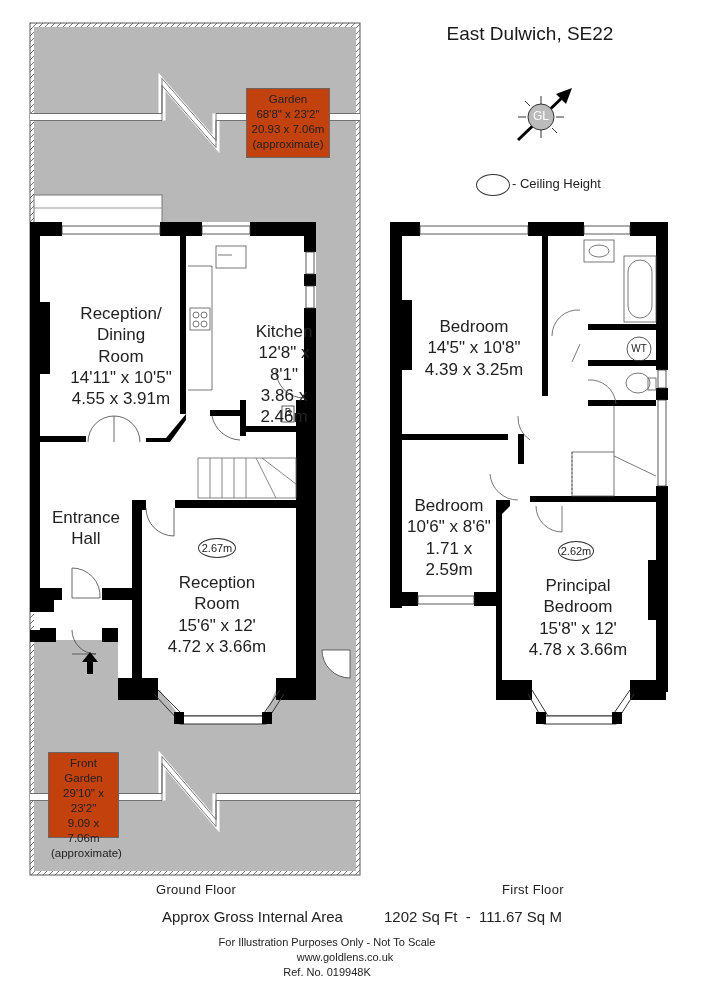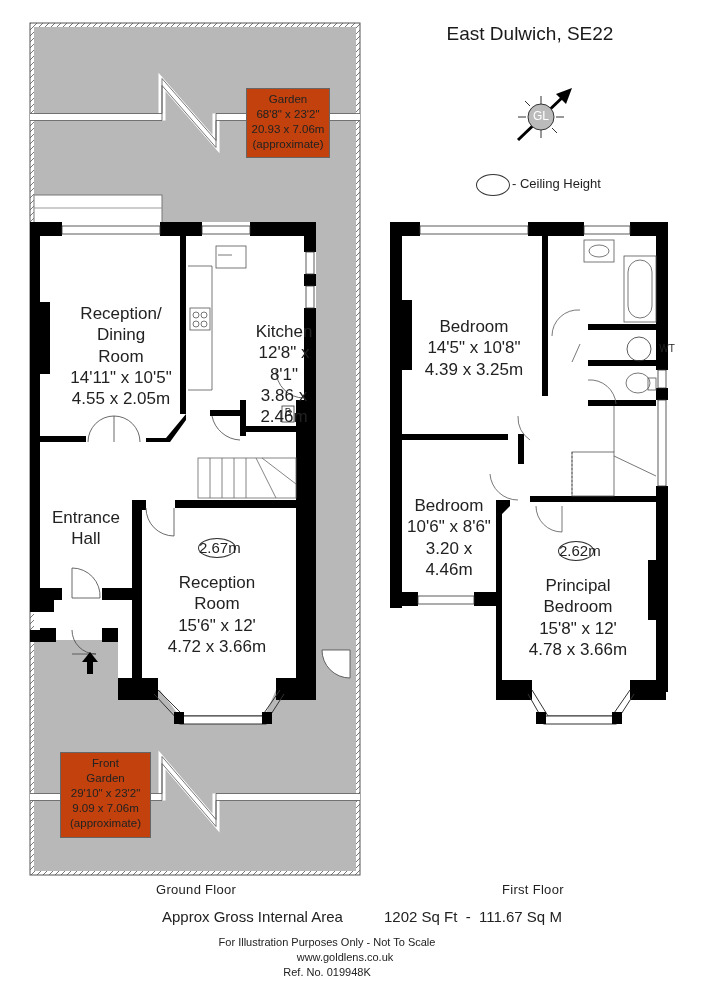--- a/index.html
+++ b/index.html
@@ -6,21 +6,21 @@
   body { width:707px; height:1000px; position:relative; overflow:hidden;
          font-family:"Liberation Sans", "DejaVu Sans", sans-serif; color:#222; }
   svg.plan { position:absolute; left:0; top:0; }
   .txt { position:absolute; text-align:center; line-height:1.25; color:#222; }
   .title { position:absolute; left:430px; top:22px; width:200px; text-align:center;
            font-size:19px; line-height:24px; color:#1a1a1a; }
   .room { font-size:17px; }
   .box { position:absolute; background:#c2410c; border:1px solid #666; font-size:11.5px;
          text-align:center; line-height:15px; padding:3px 2px; box-sizing:border-box; }
   .ceil { position:absolute; border:1px solid #333; border-radius:50%;
-          font-size:15px; text-align:center; line-height:18px; height:18px; }
+          font-size:11px; text-align:center; line-height:18px; height:18px; }
   .legend-oval { position:absolute; left:476px; top:174px; width:32px; height:20px;
                  border:1px solid #333; border-radius:50%; }
   .legend-label { position:absolute; left:512px; top:176px; font-size:13px; }
   .floor-label { position:absolute; top:882px; font-size:13px; letter-spacing:0.3px; }
   .area-label { position:absolute; top:908px; font-size:15px; }
   .footer { position:absolute; left:0; width:654px; text-align:center; font-size:11px; line-height:15px; }
 </style>
 </head>
 <body>
 
@@ -236,34 +236,34 @@
 <div class="legend-oval"></div>
 <div class="legend-label">- Ceiling Height</div>
 
 <div class="box" style="left:246px; top:88px; width:84px; height:70px;">
   <div>Garden</div>
   <div>68'8" x 23'2"</div>
   <div>20.93 x 7.06m</div>
   <div>(approximate)</div>
 </div>
 
-<div class="box" style="left:60px; top:752px; width:91px; height:86px;">
+<div class="box" style="left:48px; top:752px; width:71px; height:86px;">
   <div>Front</div>
   <div>Garden</div>
   <div>29'10" x 23'2"</div>
   <div>9.09 x 7.06m</div>
   <div>(approximate)</div>
 </div>
 
 <div class="txt room" style="left:66px; top:303px; width:110px;">
   <div>Reception/</div>
   <div>Dining</div>
   <div>Room</div>
   <div>14'11" x 10'5"</div>
-  <div>4.55 x 2.05m</div>
+  <div>4.55 x 3.91m</div>
 </div>
 
 <div class="txt room" style="left:212px; top:321px; width:80px;margin-left:32px;">
   <div>Kitchen</div>
   <div>12'8" x 8'1"</div>
   <div>3.86 x 2.46m</div>
 </div>
 <div class="txt" style="left:282px; top:407px; width:12px; font-size:10px;">B</div>
 
 <div class="txt room" style="left:50px; top:507px; width:72px;">
@@ -277,26 +277,26 @@
   <div>Room</div>
   <div>15'6" x 12'</div>
   <div>4.72 x 3.66m</div>
 </div>
 
 <div class="txt room" style="left:424px; top:316px; width:100px;">
   <div>Bedroom</div>
   <div>14'5" x 10'8"</div>
   <div>4.39 x 3.25m</div>
 </div>
-<div class="txt" style="left:627px; top:343px; width:24px; font-size:10px;padding-left:28px;">WT</div>
+<div class="txt" style="left:627px; top:343px; width:24px; font-size:10px;">WT</div>
 
 <div class="txt room" style="left:404px; top:495px; width:90px;">
   <div>Bedroom</div>
   <div>10'6" x 8'6"</div>
-  <div>3.20 x 4.46m</div>
+  <div>1.71 x 2.59m</div>
 </div>
 
 <div class="ceil" style="left:558px; top:541px; width:34px;">2.62m</div>
 <div class="txt room" style="left:528px; top:575px; width:100px;">
   <div>Principal</div>
   <div>Bedroom</div>
   <div>15'8" x 12'</div>
   <div>4.78 x 3.66m</div>
 </div>
 

